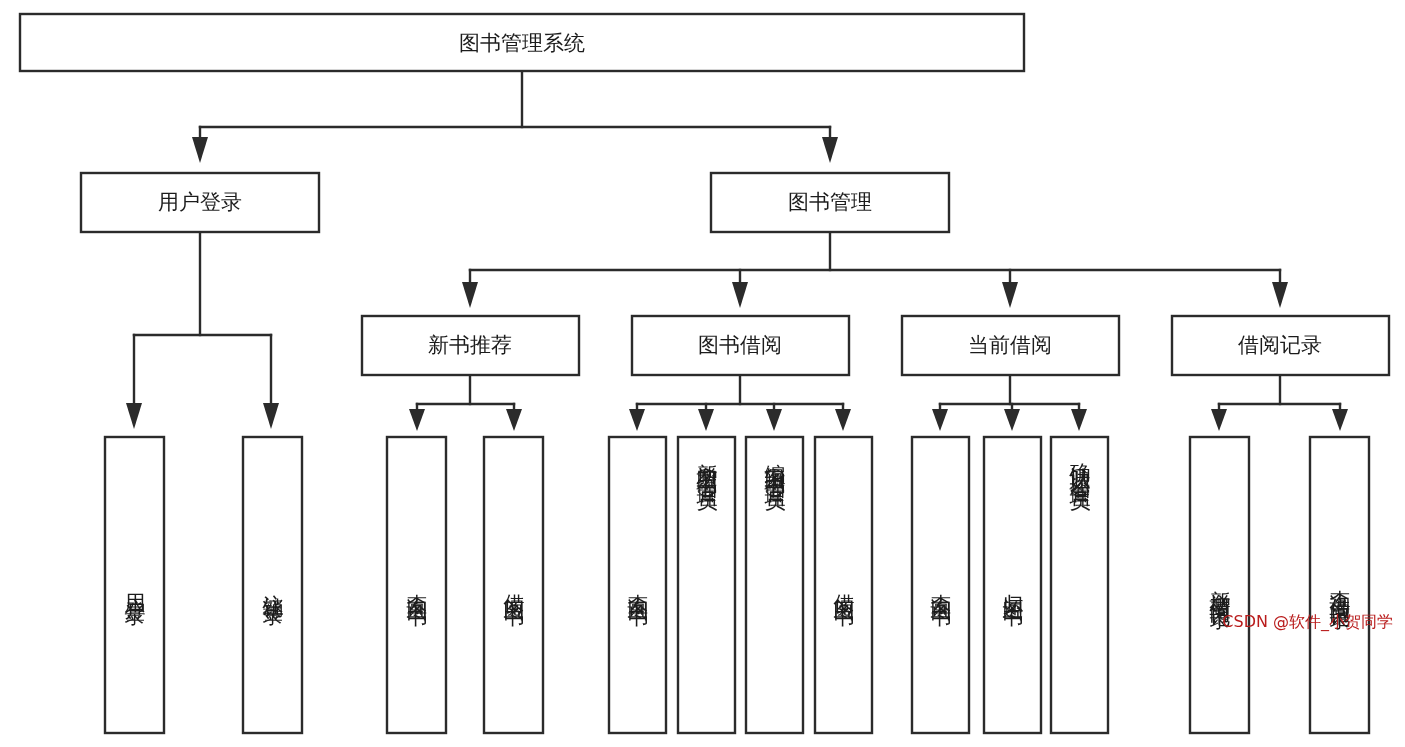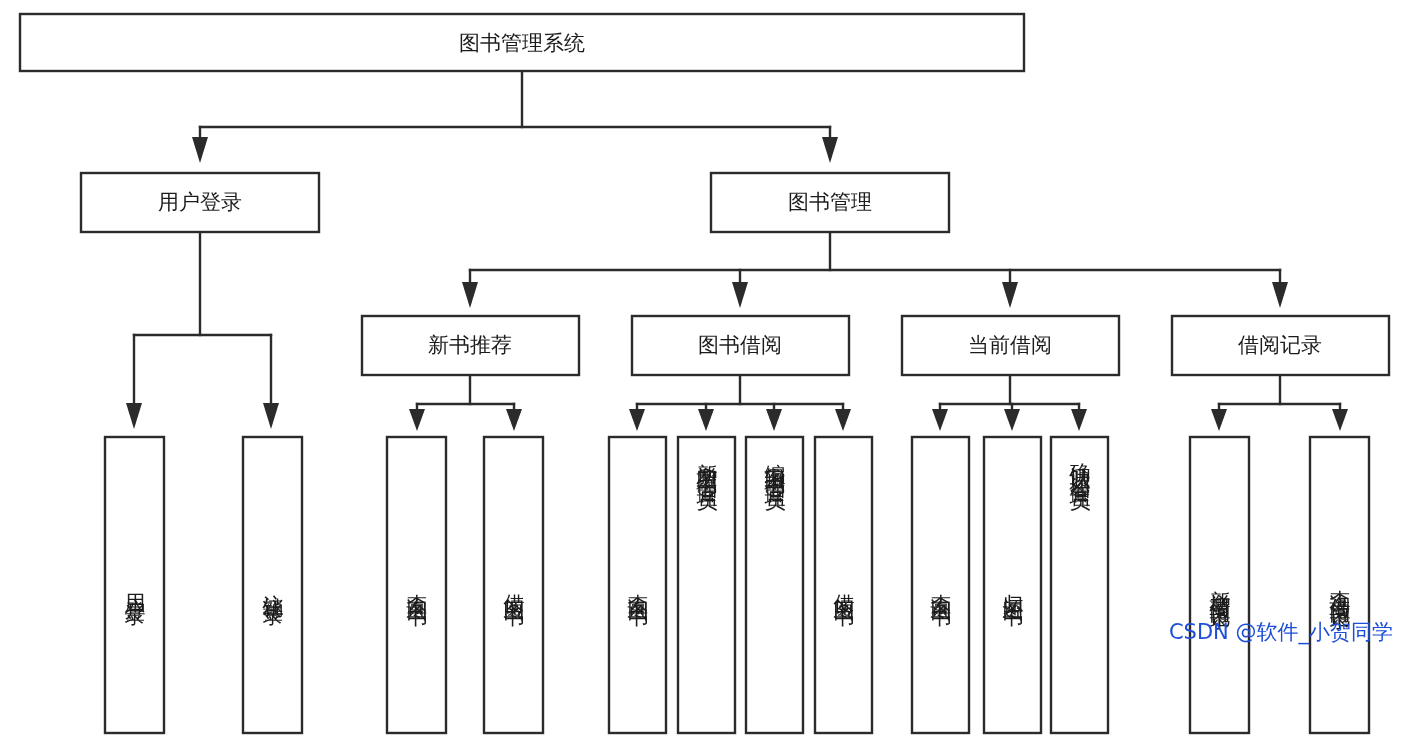--- a/index.html
+++ b/index.html
@@ -59,24 +59,24 @@
     line-height: 1.0;
     color: #1c1c1c;
     letter-spacing: 4px;
     white-space: nowrap;
     text-align: start;
     pointer-events: none;
   }
   .watermark {
     position: absolute;
     right: 12px;
-    bottom: 5px;
-    font-family: "DejaVu Sans", "Liberation Sans", sans-serif;
-    font-size: 21px;
-    color: #1d4ed8;
+    bottom: 18px;
+    font-family: "DejaVu Sans", "Liberation Sans", sans-serif;
+    font-size: 16px;
+    color: #b91c1c;
     white-space: nowrap;
   }
 </style>
 </head>
 <body>
 
 <div id="diagram-root">
 
   <svg id="flow-svg" viewBox="0 0 1405 747" xmlns="http://www.w3.org/2000/svg">
 

